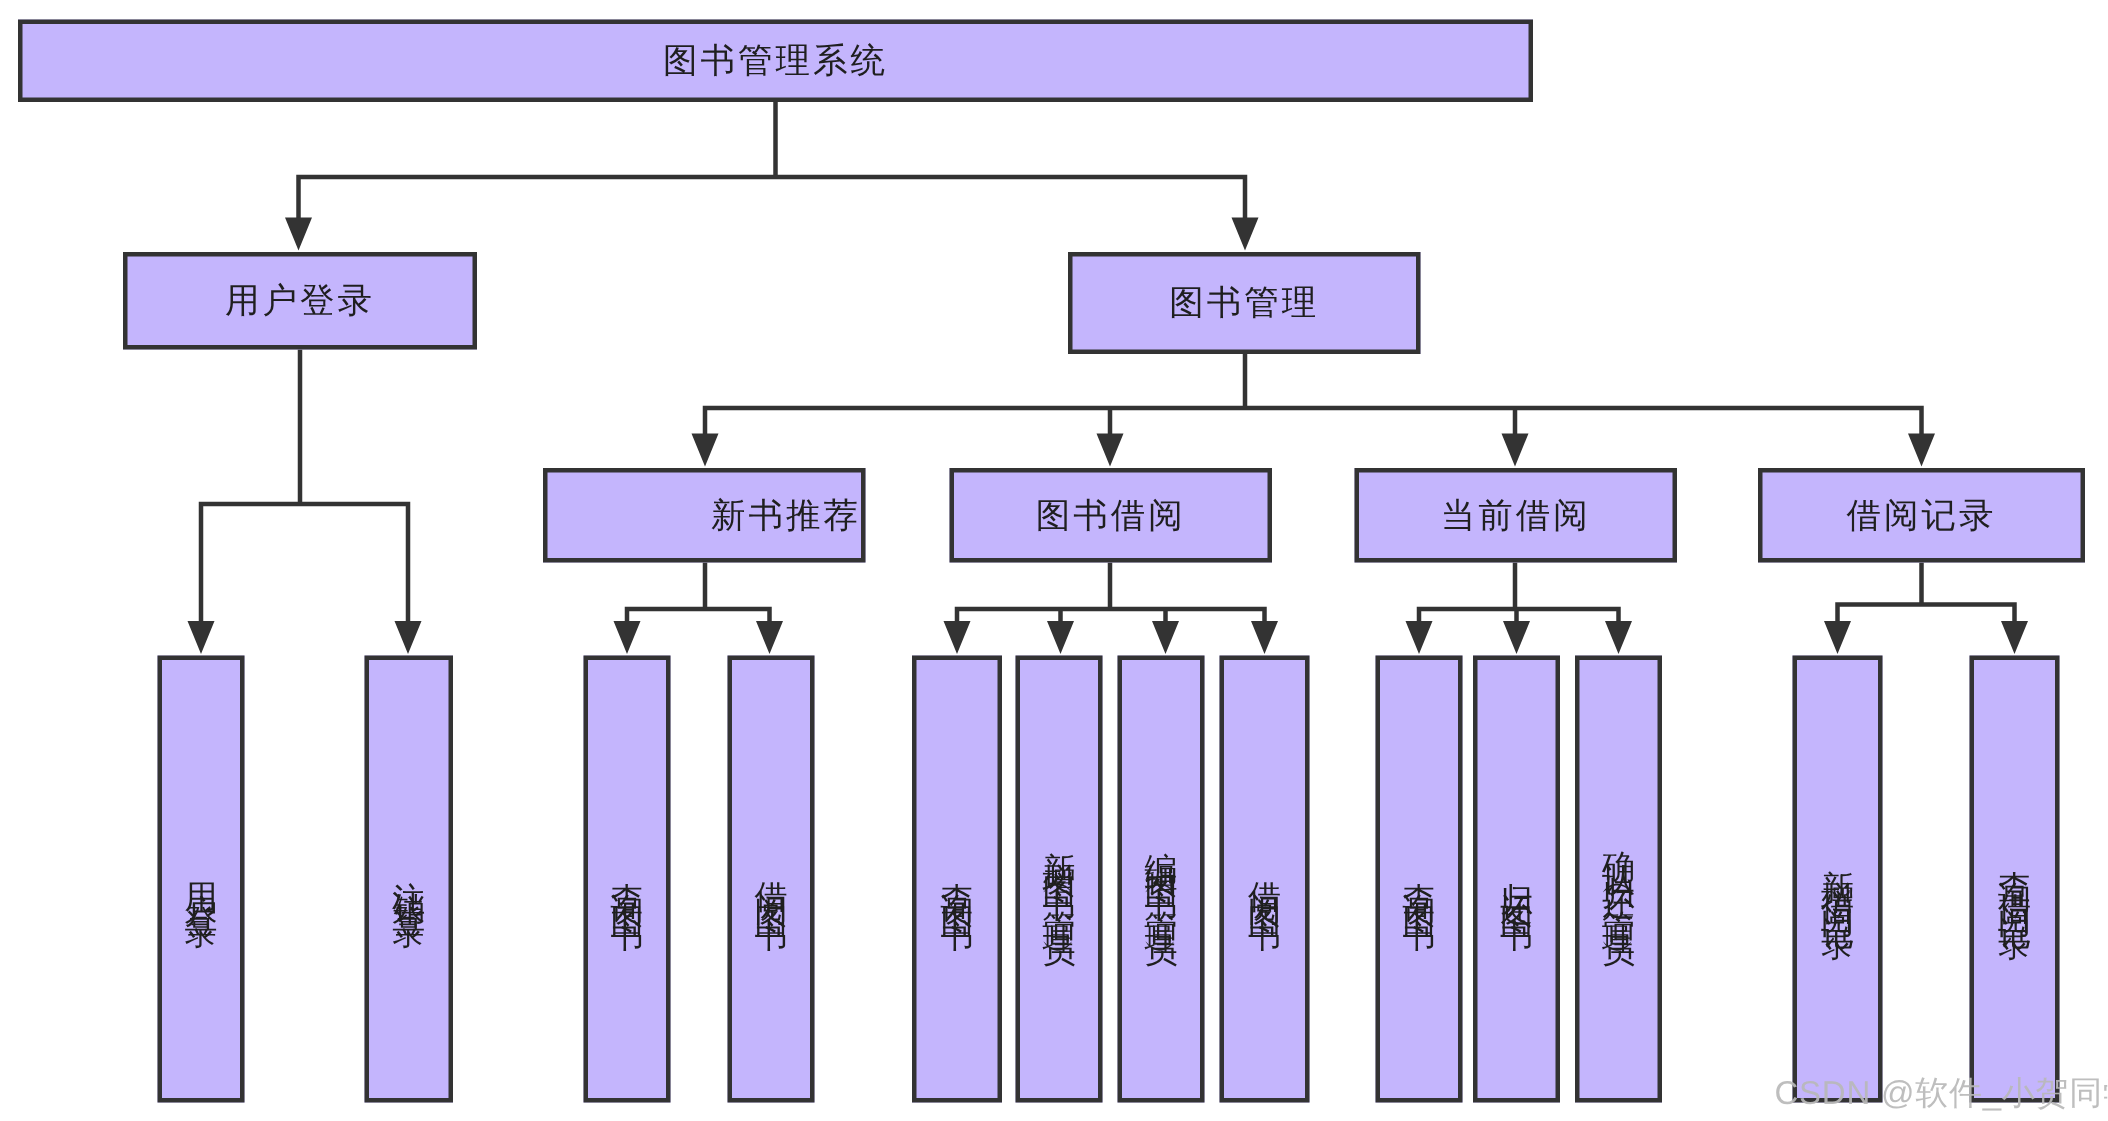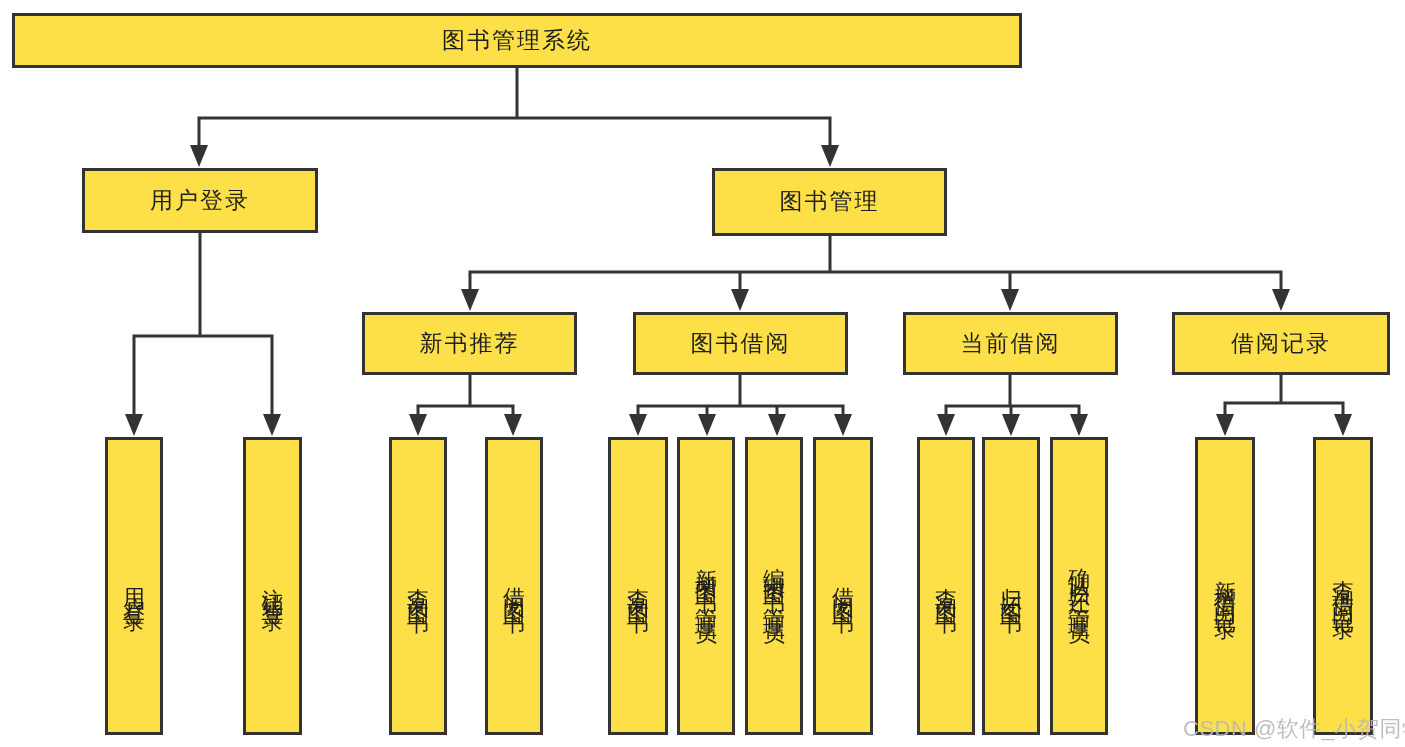--- a/index.html
+++ b/index.html
@@ -18,21 +18,21 @@
     position: absolute;
     left: 0; top: 0;
     width: 1405px; height: 747px;
   }
   svg.wires path.seg { stroke: var(--line, #333333); stroke-width: 3; fill: none; }
   svg.wires path.head { fill: var(--line, #333333); stroke: none; }
 
   .node {
     position: absolute;
     border: 3px solid var(--line, #333333);
-    background: #fde047;
+    background: #c4b5fd;
     display: flex;
     align-items: center;
     justify-content: center;
     color: var(--ink, #1f1f1f);
     font-size: 23px;
     letter-spacing: 2px;
     line-height: 1.2;
     white-space: nowrap;
   }
 
@@ -122,21 +122,21 @@
     <span>图书管理系统</span>
   </div>
 
   <div class="node" style="left:82px; top:168px; width:236px; height:65px;">
     <span>用户登录</span>
   </div>
   <div class="node" style="left:712px; top:168px; width:235px; height:68px;">
     <span>图书管理</span>
   </div>
 
-  <div class="node" style="left:362px; top:312px; width:215px; height:63px;">
+  <div class="node" style="left:362px; top:312px; width:215px; height:63px;justify-content:flex-end;">
     <span>新书推荐</span>
   </div>
   <div class="node" style="left:633px; top:312px; width:215px; height:63px;">
     <span>图书借阅</span>
   </div>
   <div class="node" style="left:903px; top:312px; width:215px; height:63px;">
     <span>当前借阅</span>
   </div>
   <div class="node" style="left:1172px; top:312px; width:218px; height:63px;">
     <span>借阅记录</span>

